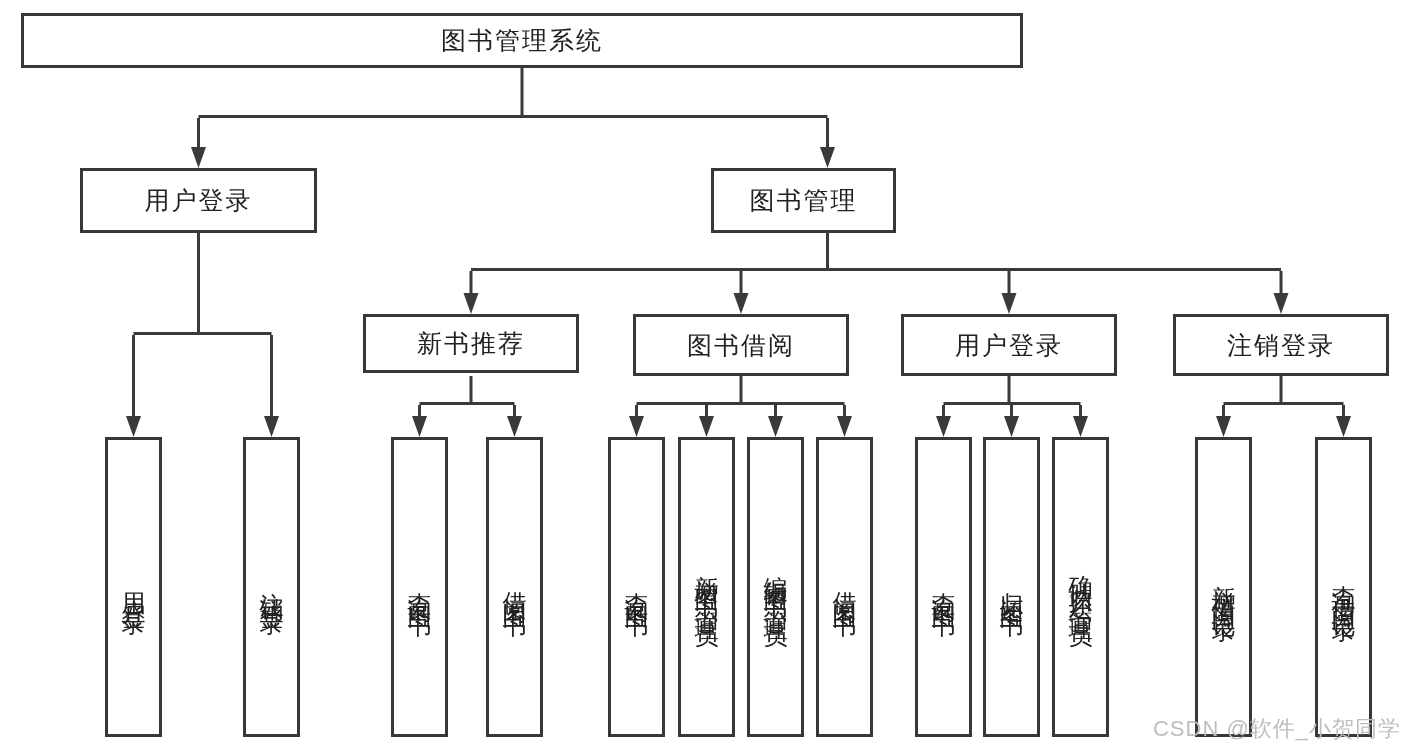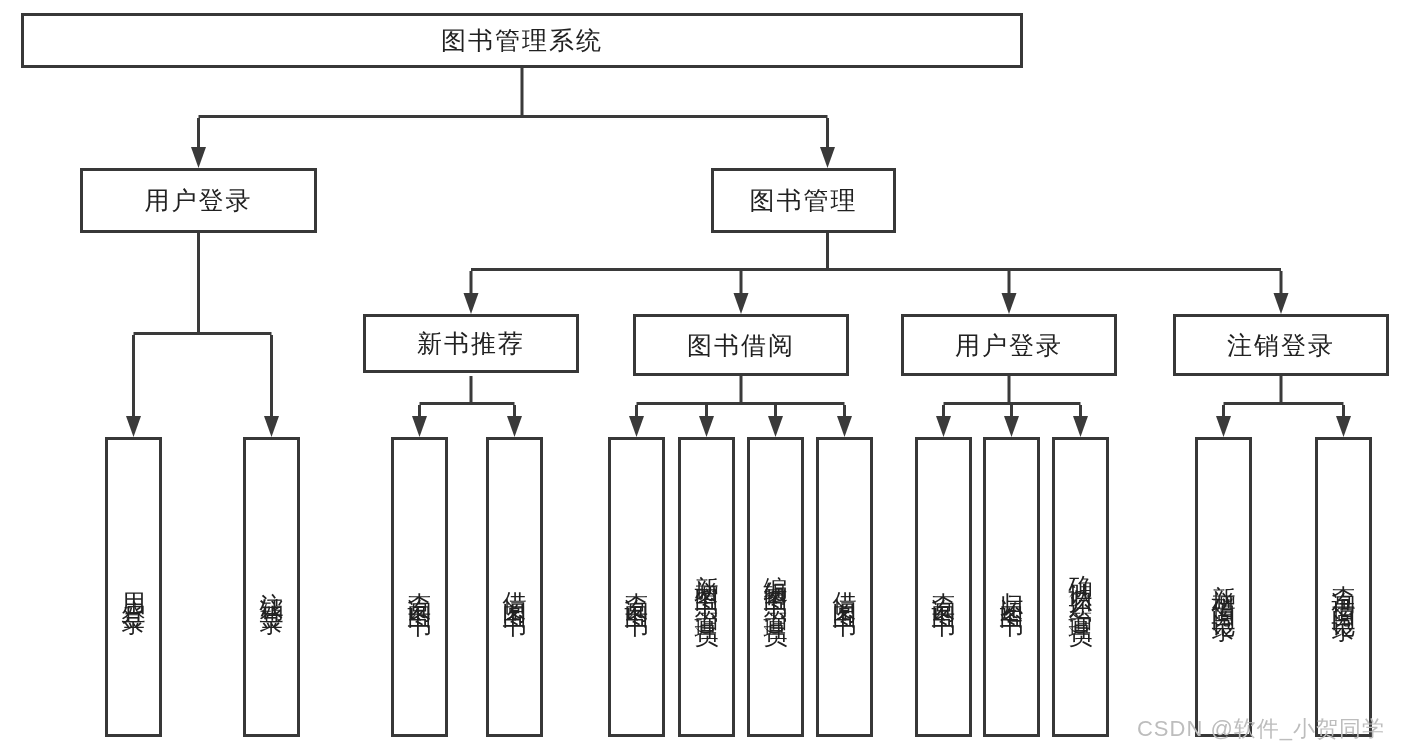--- a/index.html
+++ b/index.html
@@ -13,21 +13,21 @@
     position:absolute;box-sizing:border-box;background:#ffffff;
     border:3px solid #383838;color:#212121;
     display:flex;align-items:center;justify-content:center;
   }
   .h-node .label{font-size:25px;letter-spacing:2px;white-space:nowrap;}
   .v-node .label{
     writing-mode:vertical-rl;text-orientation:mixed;
     font-size:24px;letter-spacing:7px;line-height:1;white-space:nowrap;
   }
   .watermark{
-    position:absolute;right:20px;bottom:3px;z-index:9;
+    position:absolute;right:4px;bottom:3px;z-index:9;
     font-size:22px;color:#bdbdbd;letter-spacing:1px;pointer-events:none;white-space:nowrap;
   }
 </style>
 </head>
 <body>
 
 <div class="canvas">
 
   <svg class="wires" viewBox="0 0 1405 747" aria-hidden="true">
     <g stroke="#3a3a3a" stroke-width="3" fill="none">

